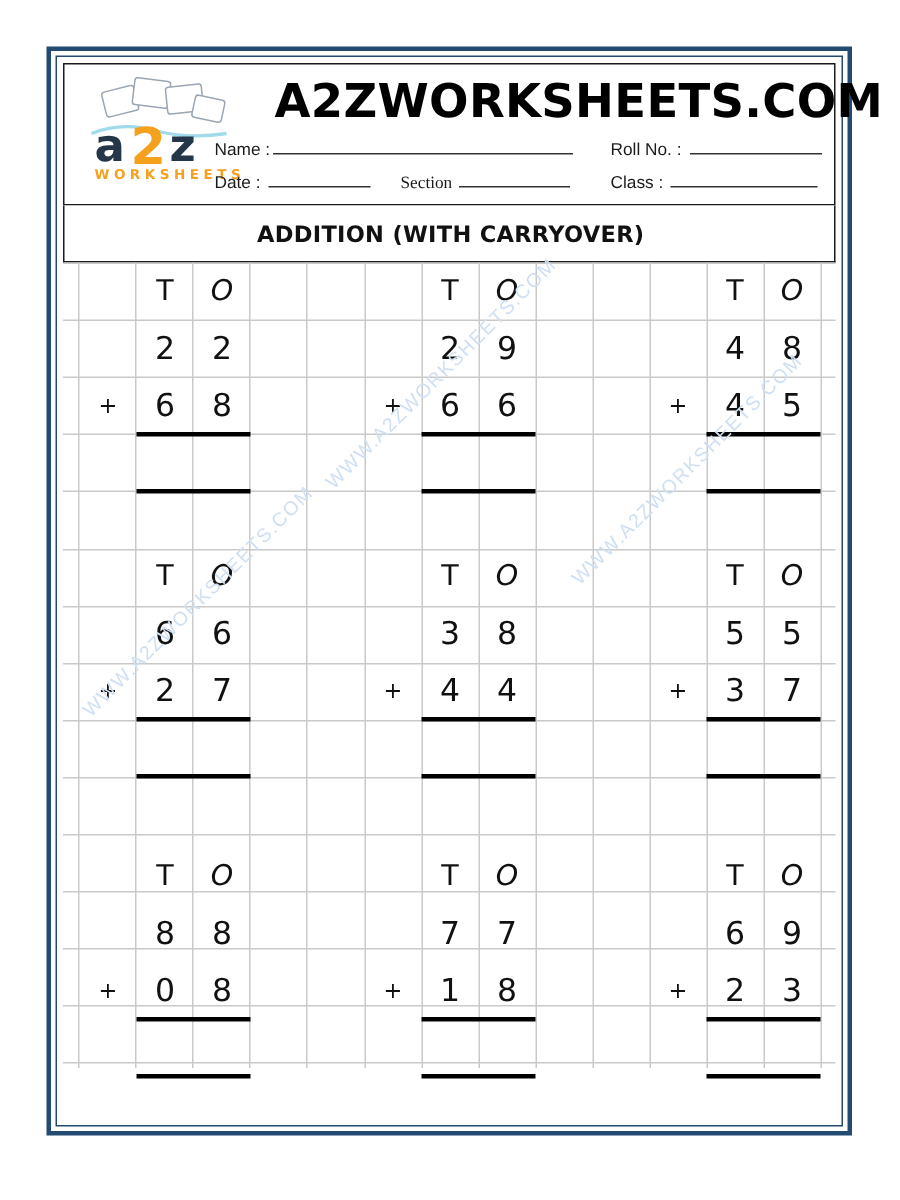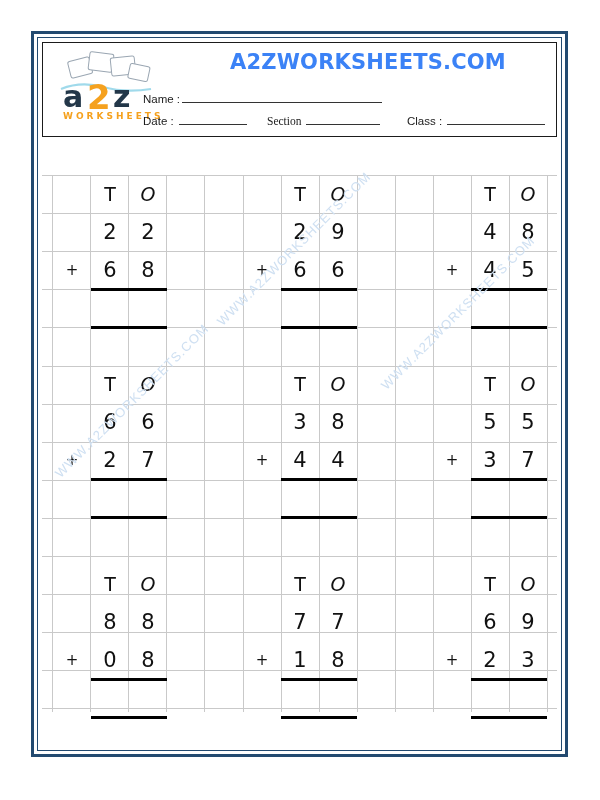--- a/index.html
+++ b/index.html
@@ -45,23 +45,23 @@
     width: 515px; height: 95px;
     border: 1px solid #1b1b1b;
     box-sizing: border-box;
     background: #ffffff;
   }
   #site-title {
     position: absolute;
     left: 140px; top: 7px;
     width: 370px;
     text-align: center;
-    font-size: 21px;
+    font-size: 31px;
     font-weight: bold;
-    color: #3b82f6;
+    color: #000000;
     letter-spacing: 0.2px;
     font-family: "DejaVu Sans", sans-serif;
   }
 
   
   #logo {
     position: absolute;
     left: 12px; top: 6px;
     width: 110px; height: 80px;
   }
@@ -206,35 +206,41 @@
         <text x="8" y="70" font-family="DejaVu Sans, sans-serif" font-size="9" font-weight="bold" letter-spacing="3" fill="#f5a11e">WORKSHEETS</text>
       </svg>
     </div>
 
     <div id="site-title">A2ZWORKSHEETS.COM</div>
 
     <div class="field-row" id="field-row-1">
       <span class="fld" style="left:0px;">
         <span class="lbl">Name :</span><span class="rule" style="width:200px;"></span>
       </span>
+      <span class="fld" style="left:264px;">
+        <span class="lbl">Roll No. : </span><span class="rule" style="width:88px;"></span>
+      </span>
     </div>
 
     <div class="field-row" id="field-row-2">
       <span class="fld" style="left:0px;">
         <span class="lbl">Date : </span><span class="rule" style="width:68px;"></span>
       </span>
       <span class="fld" style="left:124px;font-family:Liberation Serif, serif;">
         <span class="lbl">Section </span><span class="rule" style="width:74px;"></span>
       </span>
       <span class="fld" style="left:264px;">
         <span class="lbl">Class : </span><span class="rule" style="width:98px;"></span>
       </span>
     </div>
   </div>
 
+  <div id="title-box">
+    <div id="worksheet-title">ADDITION (WITH CARRYOVER)</div>
+  </div>
 
   <div id="grid-area">
     <div id="grid-lines">
         <div class="gline-v" style="left: 10px;"></div>
         <div class="gline-v" style="left: 48px;"></div>
         <div class="gline-v" style="left: 86px;"></div>
         <div class="gline-v" style="left: 124px;"></div>
         <div class="gline-v" style="left: 162px;"></div>
         <div class="gline-v" style="left: 201px;"></div>
         <div class="gline-v" style="left: 239px;"></div>

